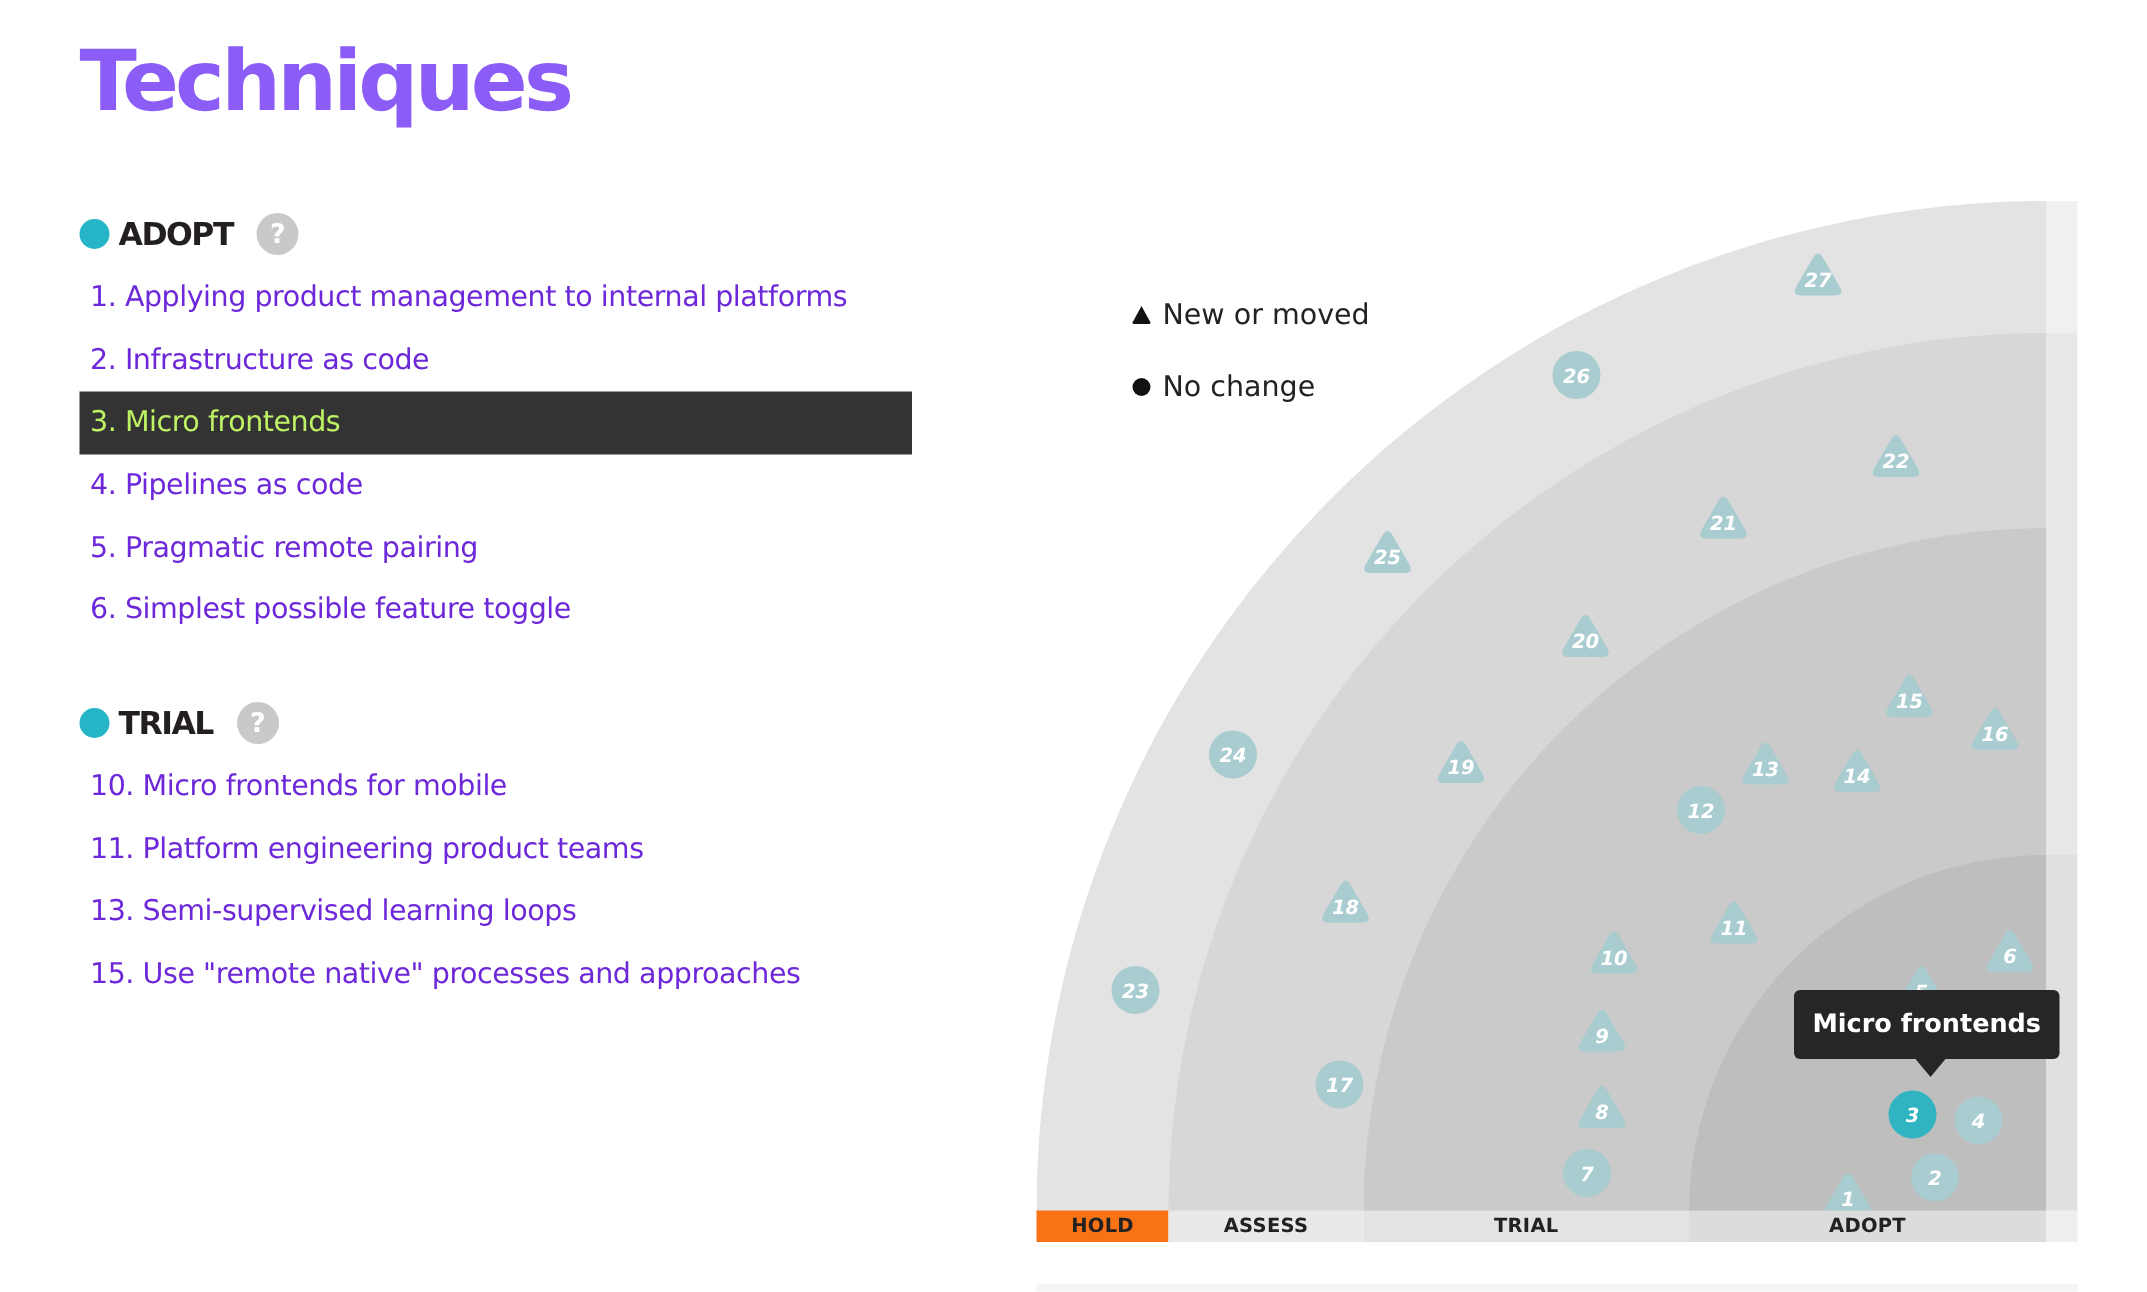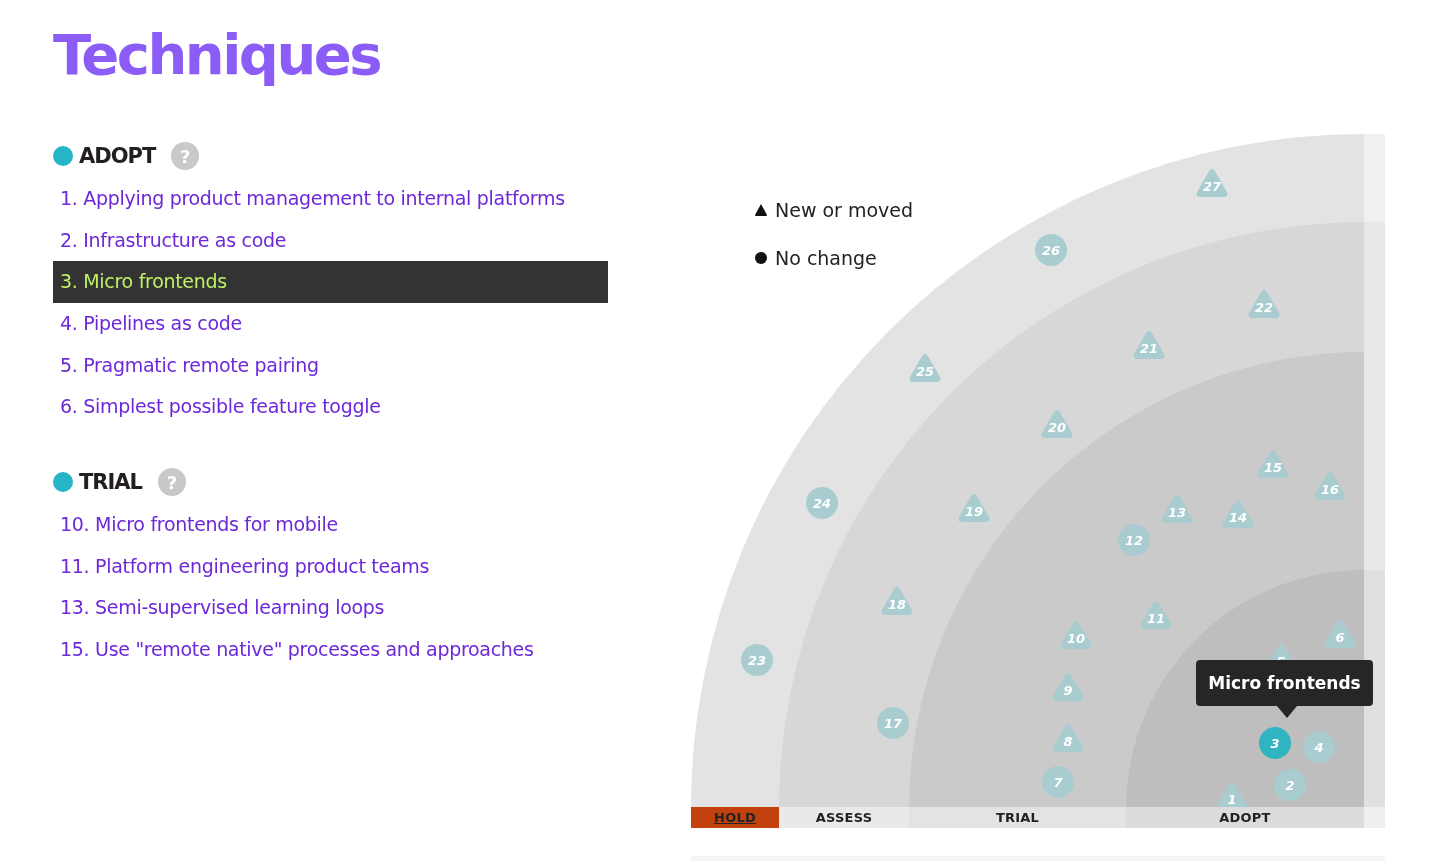--- a/index.html
+++ b/index.html
@@ -205,21 +205,21 @@
         <text x="360" y="121" text-anchor="middle" font-size="13" font-weight="bold" font-style="italic" font-family="DejaVu Sans, sans-serif" fill="#ffffff">26</text>
       </g>
       <g style="cursor: pointer;">
         <path d="M 521 35 Q 523 35 525 39 L 536 58 Q 538 63 532 63 L 510 63 Q 504 63 506 58 L 517 39 Q 519 35 521 35 Z" fill="#a8cccf"></path>
         <text x="521" y="57" text-anchor="middle" font-size="13" font-weight="bold" font-style="italic" font-family="DejaVu Sans, sans-serif" fill="#ffffff">27</text>
       </g>
     </svg>
 </div>
 
 <div class="ring-labels">
-  <div class="ring-label" style="left:0;width:88px;background:#c2410c;text-decoration:underline;">HOLD</div>
+  <div class="ring-label" style="left:0;width:88px;background:#f97316;">HOLD</div>
   <div class="ring-label" style="left:88px;width:130px;background:#e9e9e9;">ASSESS</div>
   <div class="ring-label" style="left:218px;width:217px;background:#e3e3e3;">TRIAL</div>
   <div class="ring-label" style="left:435px;width:238px;background:#dcdcdc;">ADOPT</div>
   <div class="ring-label" style="left:673px;width:21px;background:#efefef;"></div>
 </div>
 
 <div class="legend">
   <div class="legend-row">
     <svg width="14" height="14" viewBox="0 0 14 14">
         <path d="M7 1 L13 12 Q13 13 12 13 L2 13 Q1 13 1 12 Z" fill="#111"></path>

